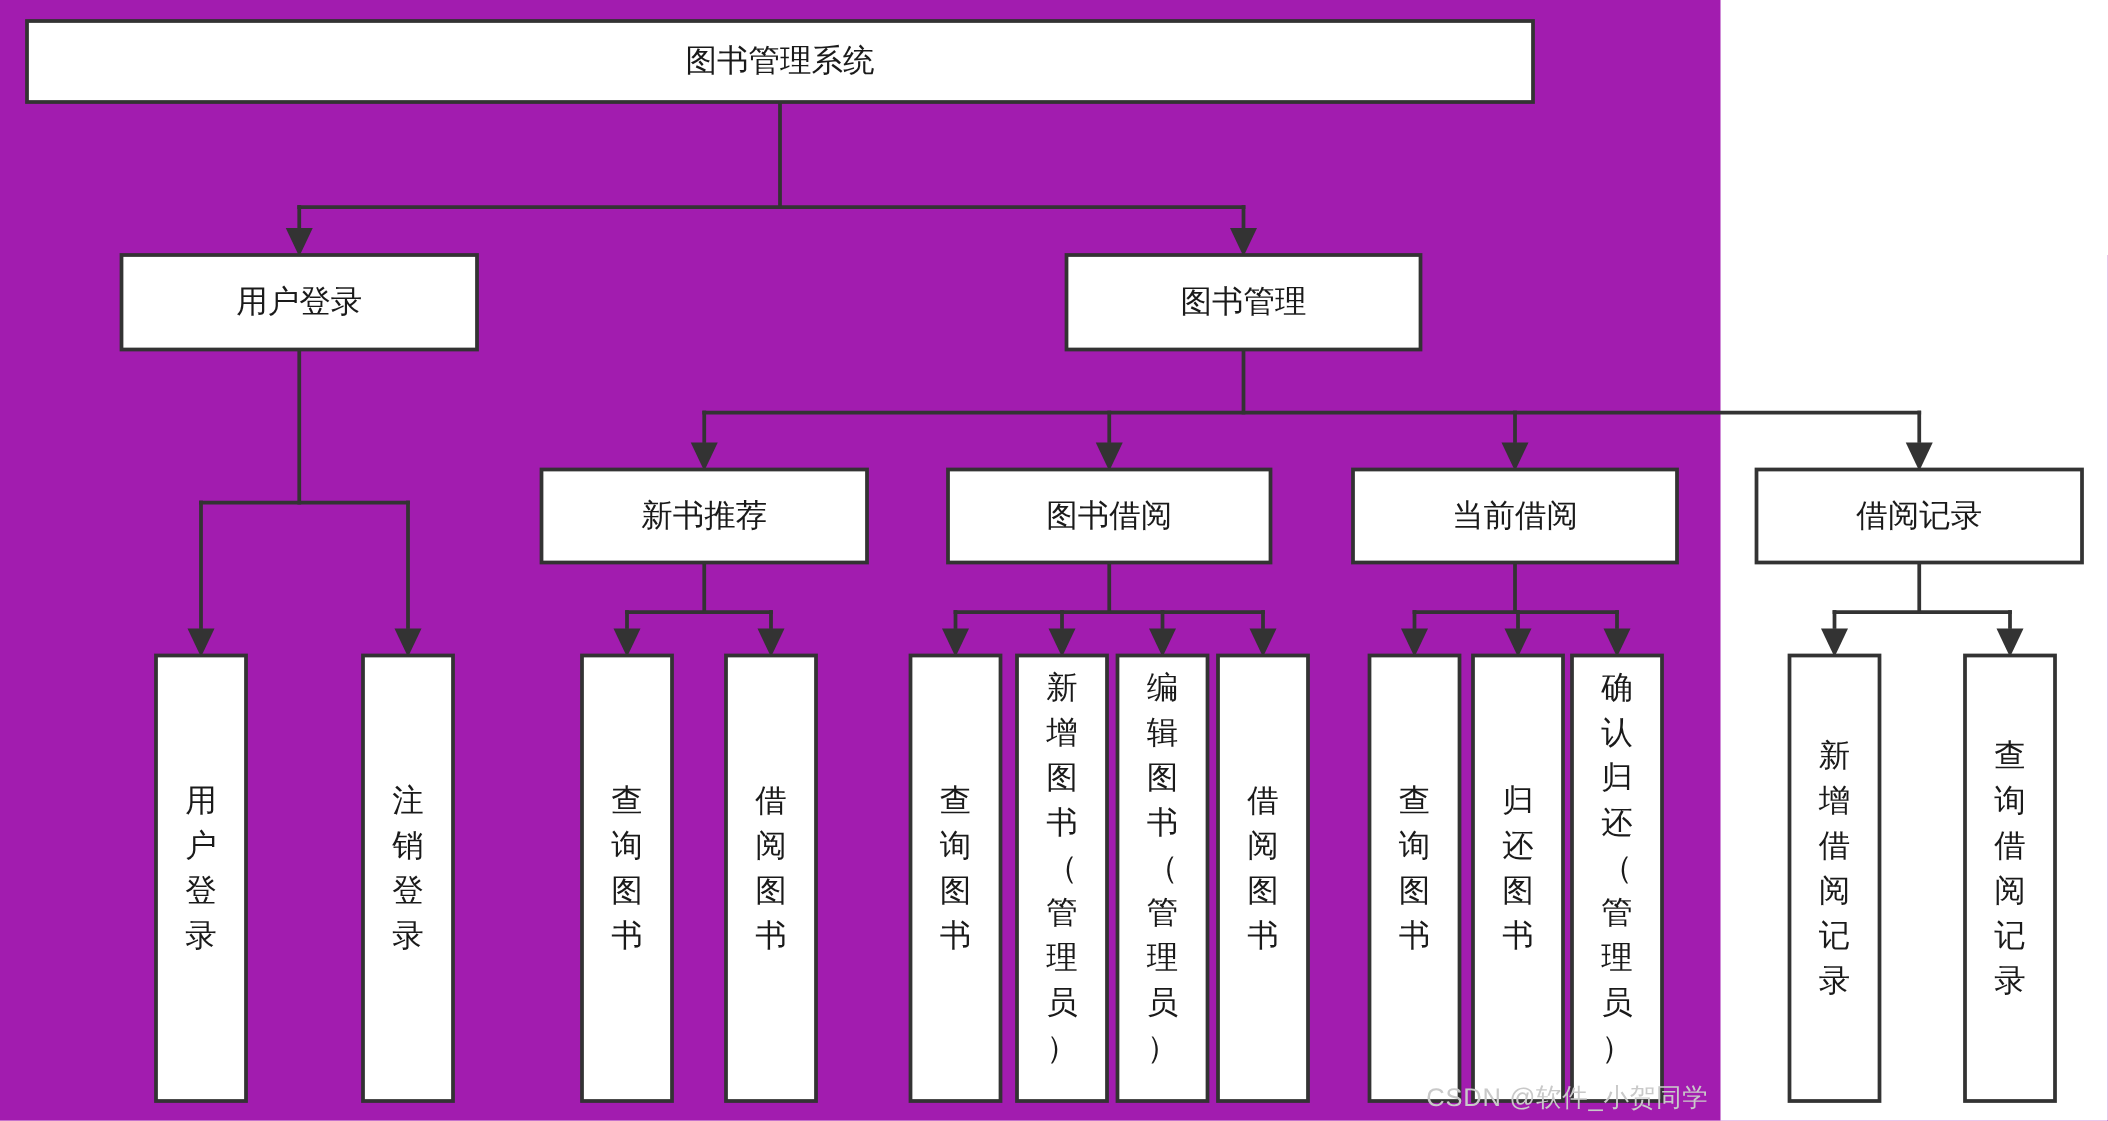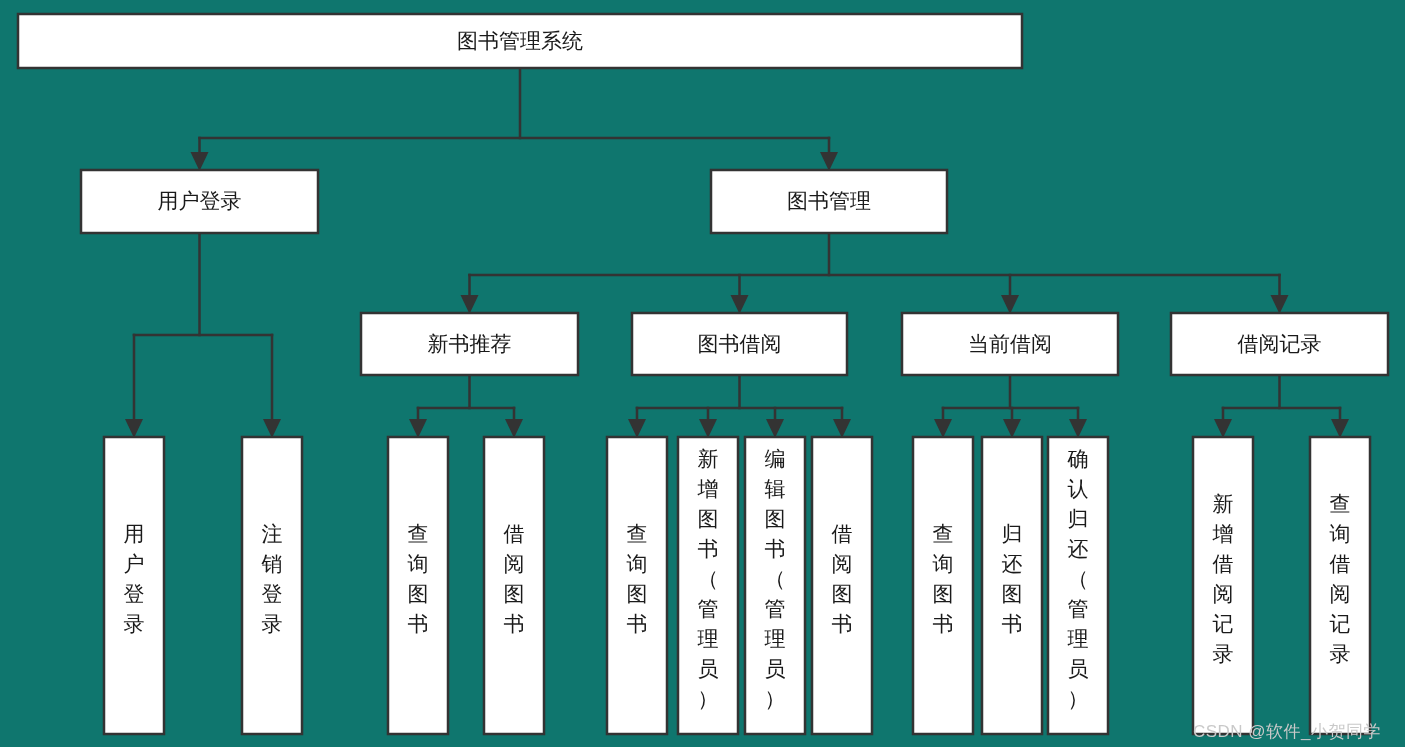--- a/index.html
+++ b/index.html
@@ -9,23 +9,23 @@
     background: #ffffff;
   }
   body {
     width: 1405px;
     height: 747px;
     font-family: "Liberation Sans", "DejaVu Sans", sans-serif;
     overflow: hidden;
   }
   #diagram-root {
     position: relative;
-    width: 1405px;
+    width: 1147px;
     height: 747px;
-    background: #0f766e;
+    background: #a21caf;
   }
   svg#diagram-svg {
     position: absolute;
     top: 0;
     left: 0;
     width: 1405px;
     height: 747px;
     display: block;
   }
   .node-box {
@@ -51,21 +51,21 @@
     dominant-baseline: middle;
   }
   .node-label-v {
     font-family: "Liberation Sans", "DejaVu Sans", sans-serif;
     font-size: 21px;
     fill: #1a1a1a;
     text-anchor: middle;
   }
   .watermark-text {
     position: absolute;
-    right: 24px;
+    right: 8px;
     bottom: 4px;
     font-family: "Liberation Sans", "DejaVu Sans", sans-serif;
     font-size: 17px;
     color: #c9c9c9;
     white-space: nowrap;
     user-select: none;
     letter-spacing: 0.5px;
     margin-top: 16px;
   }
 </style>

